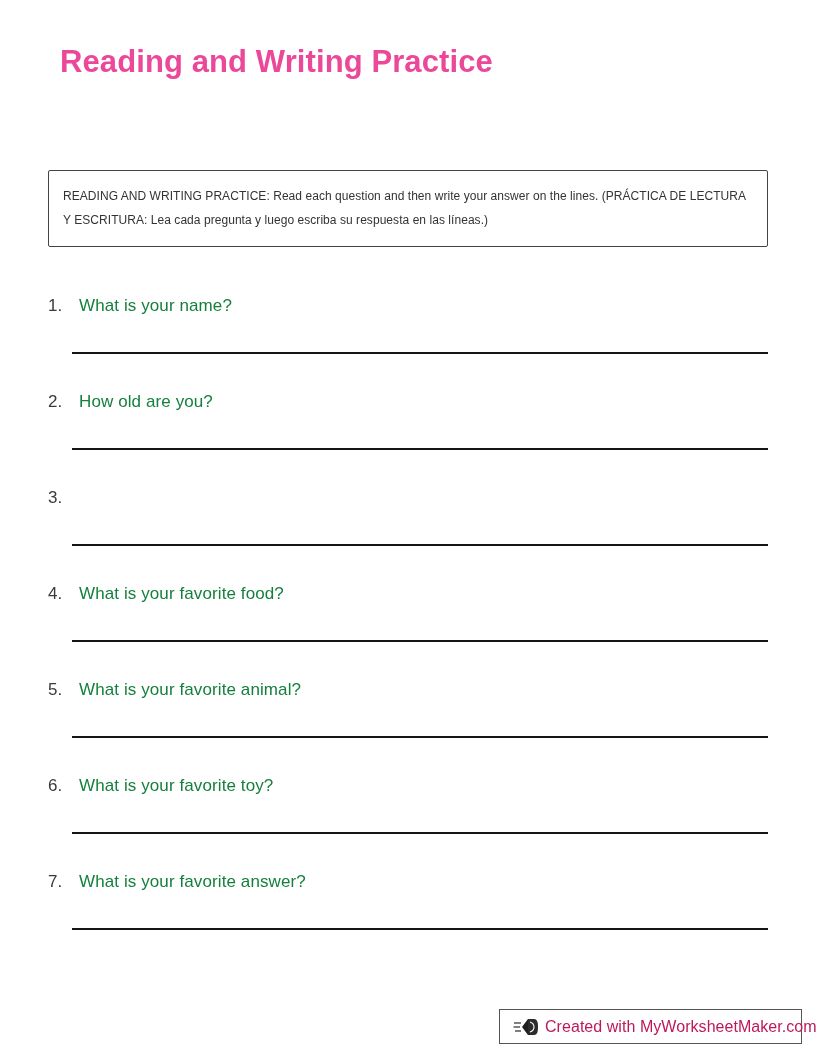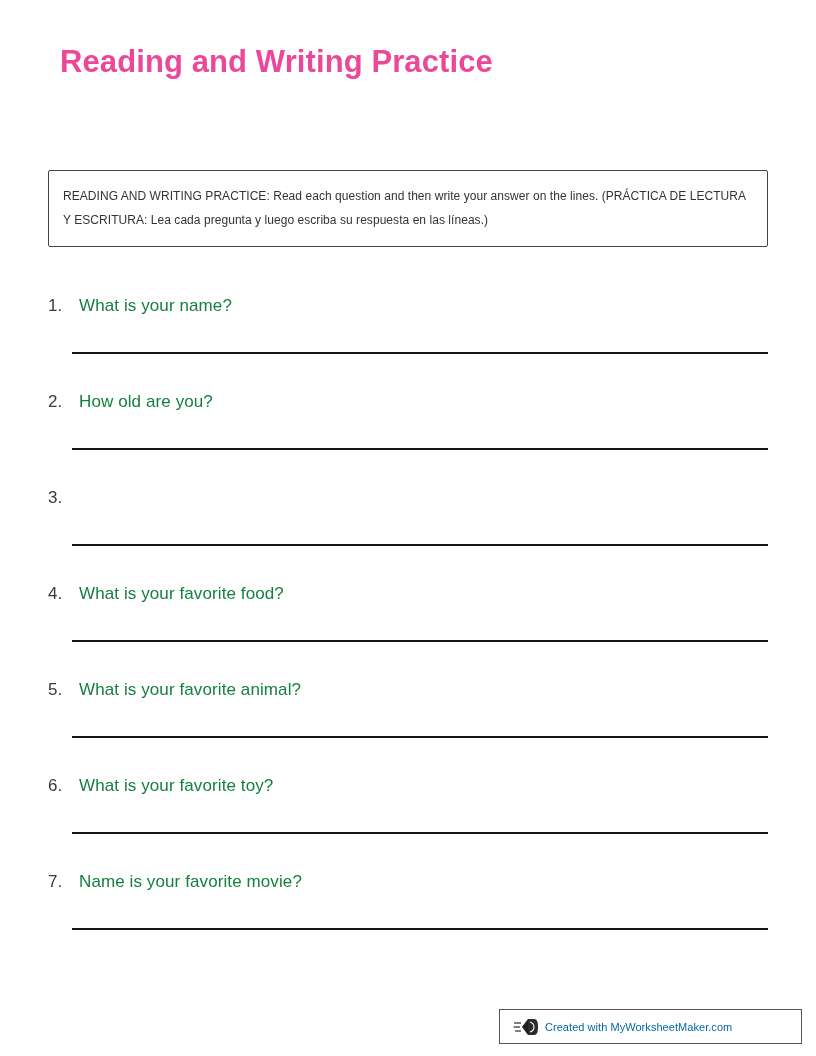--- a/index.html
+++ b/index.html
@@ -132,22 +132,22 @@
     padding-left: 13px;
   }
   .footer-logo {
     width: 26px;
     height: 22px;
     flex: 0 0 26px;
     position: relative;
     margin-right: 6px;
   }
   .footer-text {
-    font-size: 11px;
-    color: #0369a1;
+    font-size: 16px;
+    color: #be185d;
     letter-spacing: 0.05px;
     white-space: nowrap;
   }
 </style>
 </head>
 <body>
 
 <div class="page">
 
   <div class="header">
@@ -204,21 +204,21 @@
       <div class="q-row">
         <span class="q-num">6.</span>
         <span class="q-text">What is your favorite toy?</span>
       </div>
       <div class="q-line"></div>
     </div>
 
     <div class="q-block">
       <div class="q-row">
         <span class="q-num">7.</span>
-        <span class="q-text">Name is your favorite movie?</span>
+        <span class="q-text">What is your favorite answer?</span>
       </div>
       <div class="q-line"></div>
     </div>
 
   </div>
 
   <div class="footer-badge">
     <span class="footer-logo">
       <svg width="26" height="22" viewBox="0 0 26 22" xmlns="http://www.w3.org/2000/svg">
         <line x1="1" y1="7" x2="8" y2="7" stroke="#4a4a4a" stroke-width="1.4"></line>

